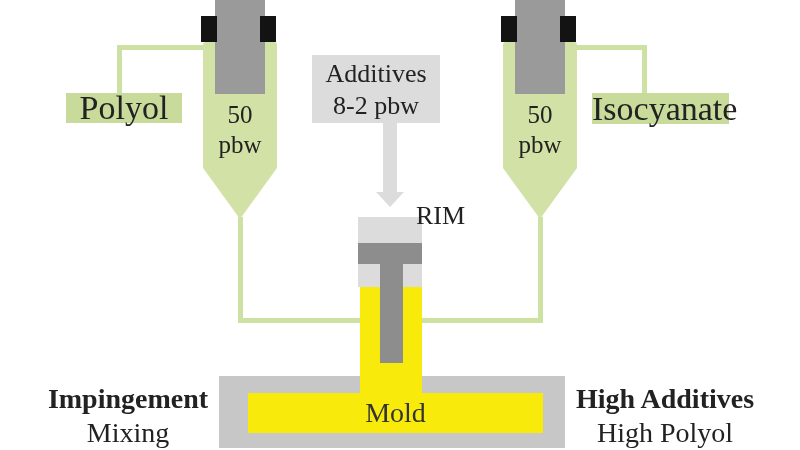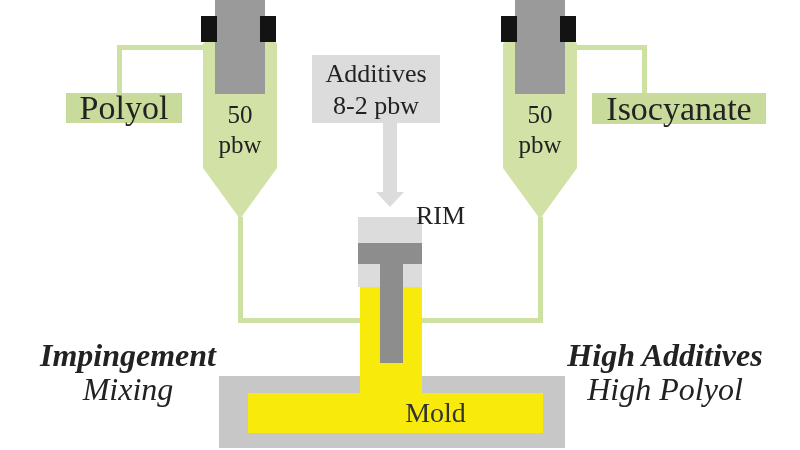--- a/index.html
+++ b/index.html
@@ -38,24 +38,24 @@
   
   .arrow-shaft{position:absolute;background:var(--light-gray);}
   .arrow-head{position:absolute;width:0;height:0;
     border-left:14px solid transparent;border-right:14px solid transparent;
     border-top:15px solid var(--light-gray);}
   
   .mh-light{position:absolute;background:var(--light-gray);}
   .mh-dark{position:absolute;background:var(--dark-gray);}
   .yellow-fill{position:absolute;background:var(--yellow);}
   .mold-body{position:absolute;background:var(--mold-gray);}
-  .mold-label{position:absolute;text-align:center;font-size:28px;color:#333;margin-left:40px;}
+  .mold-label{position:absolute;text-align:center;font-size:28px;color:#333;}
   .mixhead-label{position:absolute;font-size:26px;line-height:28px;white-space:nowrap;}
   
-  .annotation{position:absolute;width:220px;text-align:center;font-size:32px;line-height:34px;font-style:italic;}
+  .annotation{position:absolute;width:220px;text-align:center;font-size:28px;line-height:34px;margin-top:44px;}
   .annotation .l1{font-weight:700;}
 </style>
 </head>
 <body>
 
 <div class="stage">
 
   <div class="pipe" style="left:117px;top:45px;width:87px;height:5px;"></div>
   <div class="pipe" style="left:117px;top:45px;width:5px;height:49px;"></div>
   <div class="pipe" style="left:577px;top:45px;width:70px;height:5px;"></div>
@@ -80,21 +80,21 @@
   <div class="tank-funnel" style="left:503px;top:168px;"></div>
   <div class="piston" style="left:515px;top:0px;"></div>
   <div class="cap" style="left:501px;top:16px;"></div>
   <div class="cap" style="left:560px;top:16px;"></div>
   <div class="tank-label" style="left:503px;top:100px;">
       <div>50</div>
       <div>pbw</div>
     </div>
 
   <div class="green-box" style="left:66px;top:93px;width:116px;height:30px;line-height:30px;"><span>Polyol</span></div>
-  <div class="green-box" style="left:592px;top:93px;width:174px;height:31px;line-height:31px;"><span>Isocyanate</span></div>
+  <div class="green-box" style="left:592px;top:93px;width:137px;height:31px;line-height:31px;"><span>Isocyanate</span></div>
 
   <div class="gray-box" style="left:312px;top:55px;width:128px;height:65px;">
       <div>Additives</div>
       <div>8-2 pbw</div>
     </div>
   <div class="arrow-shaft" style="left:383px;top:123px;width:14px;height:70px;"></div>
   <div class="arrow-head" style="left:376px;top:192px;"></div>
 
   <div class="mh-light" style="left:358px;top:217px;width:64px;height:26px;"></div>
   <div class="mh-dark" style="left:358px;top:243px;width:64px;height:21px;"></div>

